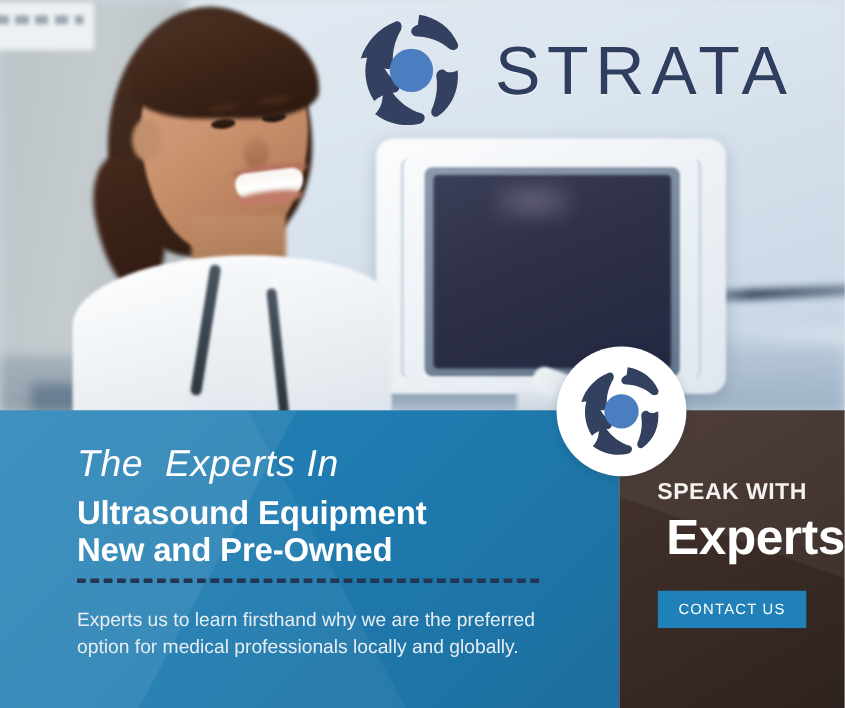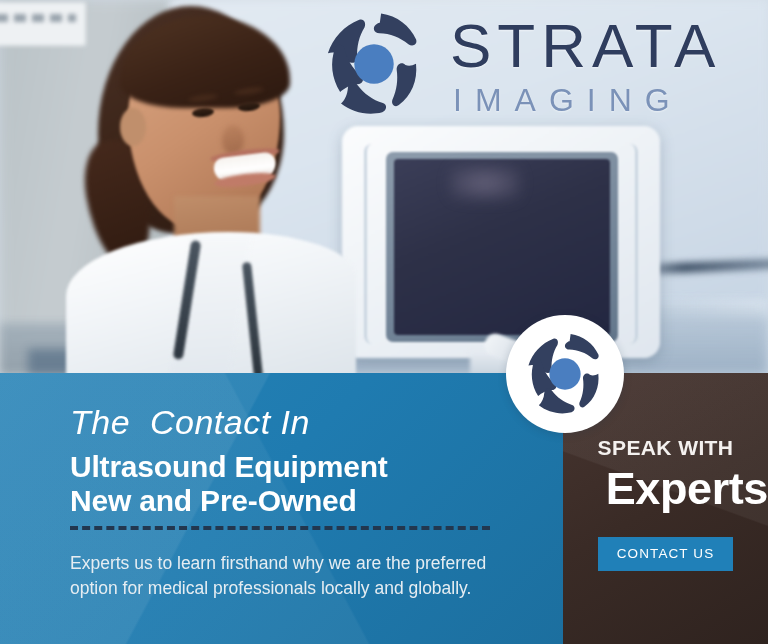--- a/index.html
+++ b/index.html
@@ -340,27 +340,26 @@
           <path d="M11 38c5-13 16-23 29-27 4-1 6 3 4 7-5 7-8 16-8 25 0 5-5 6-8 3-1-1-2-2-3-3-6-5 -9 -6 -14 -5z" transform="rotate(-4 50 50)"></path>
           <path d="M20 73c-7-12-8-26-3-38 2-4 7-3 8 1 2 9 6 17 13 23 4 3 2 8-3 8-6 0-11 3-15 6z" transform="rotate(-2 50 50)"></path>
           <path d="M86 46c3 14-1 28-11 37-3 3-7 0-6-4 3-9 3-18 1-26-1-5 4-8 7-5 3 1 6 0 9-2z" transform="rotate(6 50 50)"></path>
           <path d="M24 86c10 7 24 9 36 5 4-2 4-7 0-8-9-2-17-7-23-14-3-4-8-2-8 3 0 6-2 11-5 14z" transform="rotate(4 50 50)"></path>
         </g>
         <circle cx="50" cy="50" r="17" fill="#4a7ec0"></circle>
       </svg>
     </div>
     <div class="logo-words">
       <span class="word-strata">STRATA</span>
-      <span class="word-imaging">IMAGING</span>
     </div>
   </div>
 
   <div class="panel-blue">
     <div class="blue-inner">
-      <div class="kicker">The  Contact In</div>
+      <div class="kicker">The  Experts In</div>
       <div class="headline">
         <div>Ultrasound Equipment</div>
         <div>New and Pre-Owned</div>
       </div>
       <div class="dashline"></div>
       <div class="subcopy">Experts us to learn firsthand why we are the preferred option for medical professionals locally and globally.</div>
     </div>
   </div>
 
   <div class="panel-dark">

